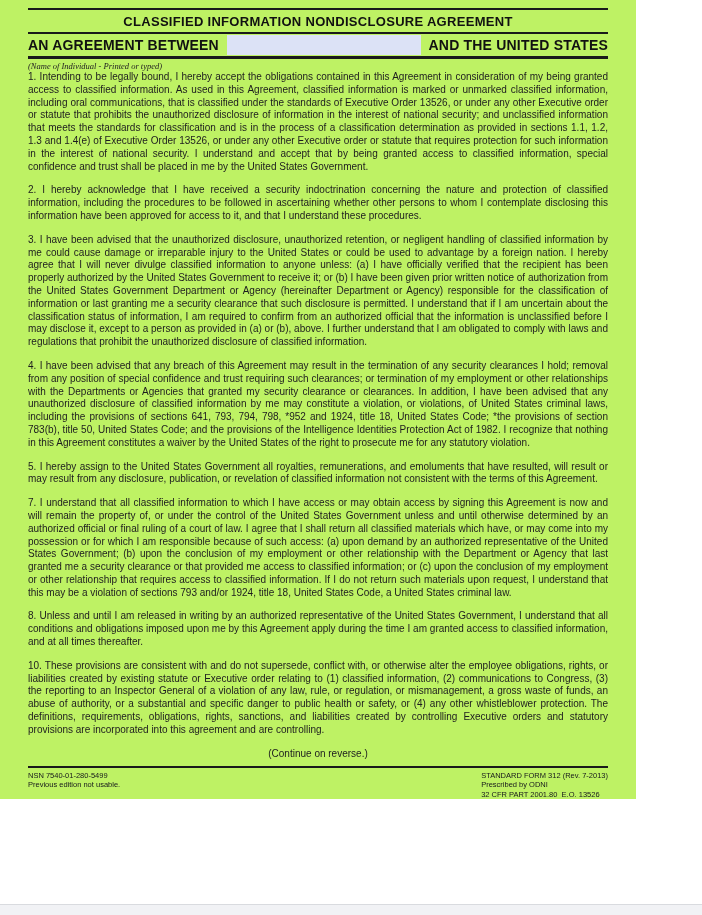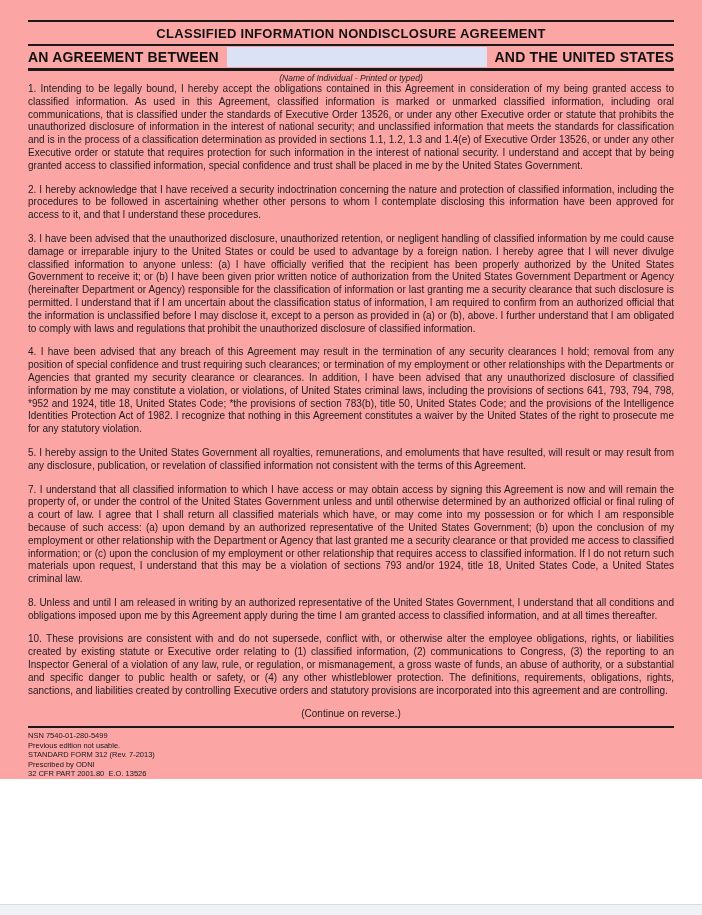--- a/index.html
+++ b/index.html
@@ -5,23 +5,23 @@
   * { box-sizing: border-box; }
   html, body {
     margin: 0; padding: 0;
     width: 702px; height: 915px;
     background: #ffffff;
     font-family: "Liberation Sans", sans-serif;
     color: #1c1c1e;
     overflow: hidden;
   }
   .page {
-    width: 702px;
-    padding: 20px 28px 0 28px;
-    background: #fca5a5;
+    width: 636px;
+    padding: 8px 28px 0 28px;
+    background: #bef264;
   }
   .rule {
     height: 2px;
     background: #1a1a1a;
   }
   .rule.thick { height: 3px; }
   .form-title {
     text-align: center;
     font-weight: bold;
     font-size: 13px;
@@ -44,26 +44,26 @@
     flex: 1;
     height: 20px;
     border: none;
     outline: none;
     background: #dce2f6;
     font-family: "Liberation Sans", sans-serif;
     font-size: 12px;
     padding: 0 4px;
   }
   .field-caption {
-    text-align: center;
     font-style: italic;
     font-size: 8.5px;
     line-height: 10px;
     margin-top: 2px;
     color: #222;
+    font-family: Liberation Serif, serif;
   }
   .body-text { margin-top: 0; }
   .body-text p {
     margin: 0 0 11px 0;
     font-size: 10px;
     line-height: 12.8px;
     text-align: justify;
   }
   .continue-note {
     text-align: center;
@@ -72,21 +72,20 @@
   }
   .footer-rule { height: 2px; background: #1a1a1a; }
   .footer {
     display: flex;
     justify-content: space-between;
     align-items: flex-start;
     padding-top: 3px;
     font-size: 7.5px;
     line-height: 9.5px;
     color: #16181c;
-    flex-direction: column;
   }
   .footer .block div { white-space: nowrap; }
   .viewer-strip {
     position: absolute;
     left: 0; bottom: 0;
     width: 702px; height: 11px;
     background: #f1f2f5;
     border-top: 1px solid #d9dbdf;
   }
 </style>

